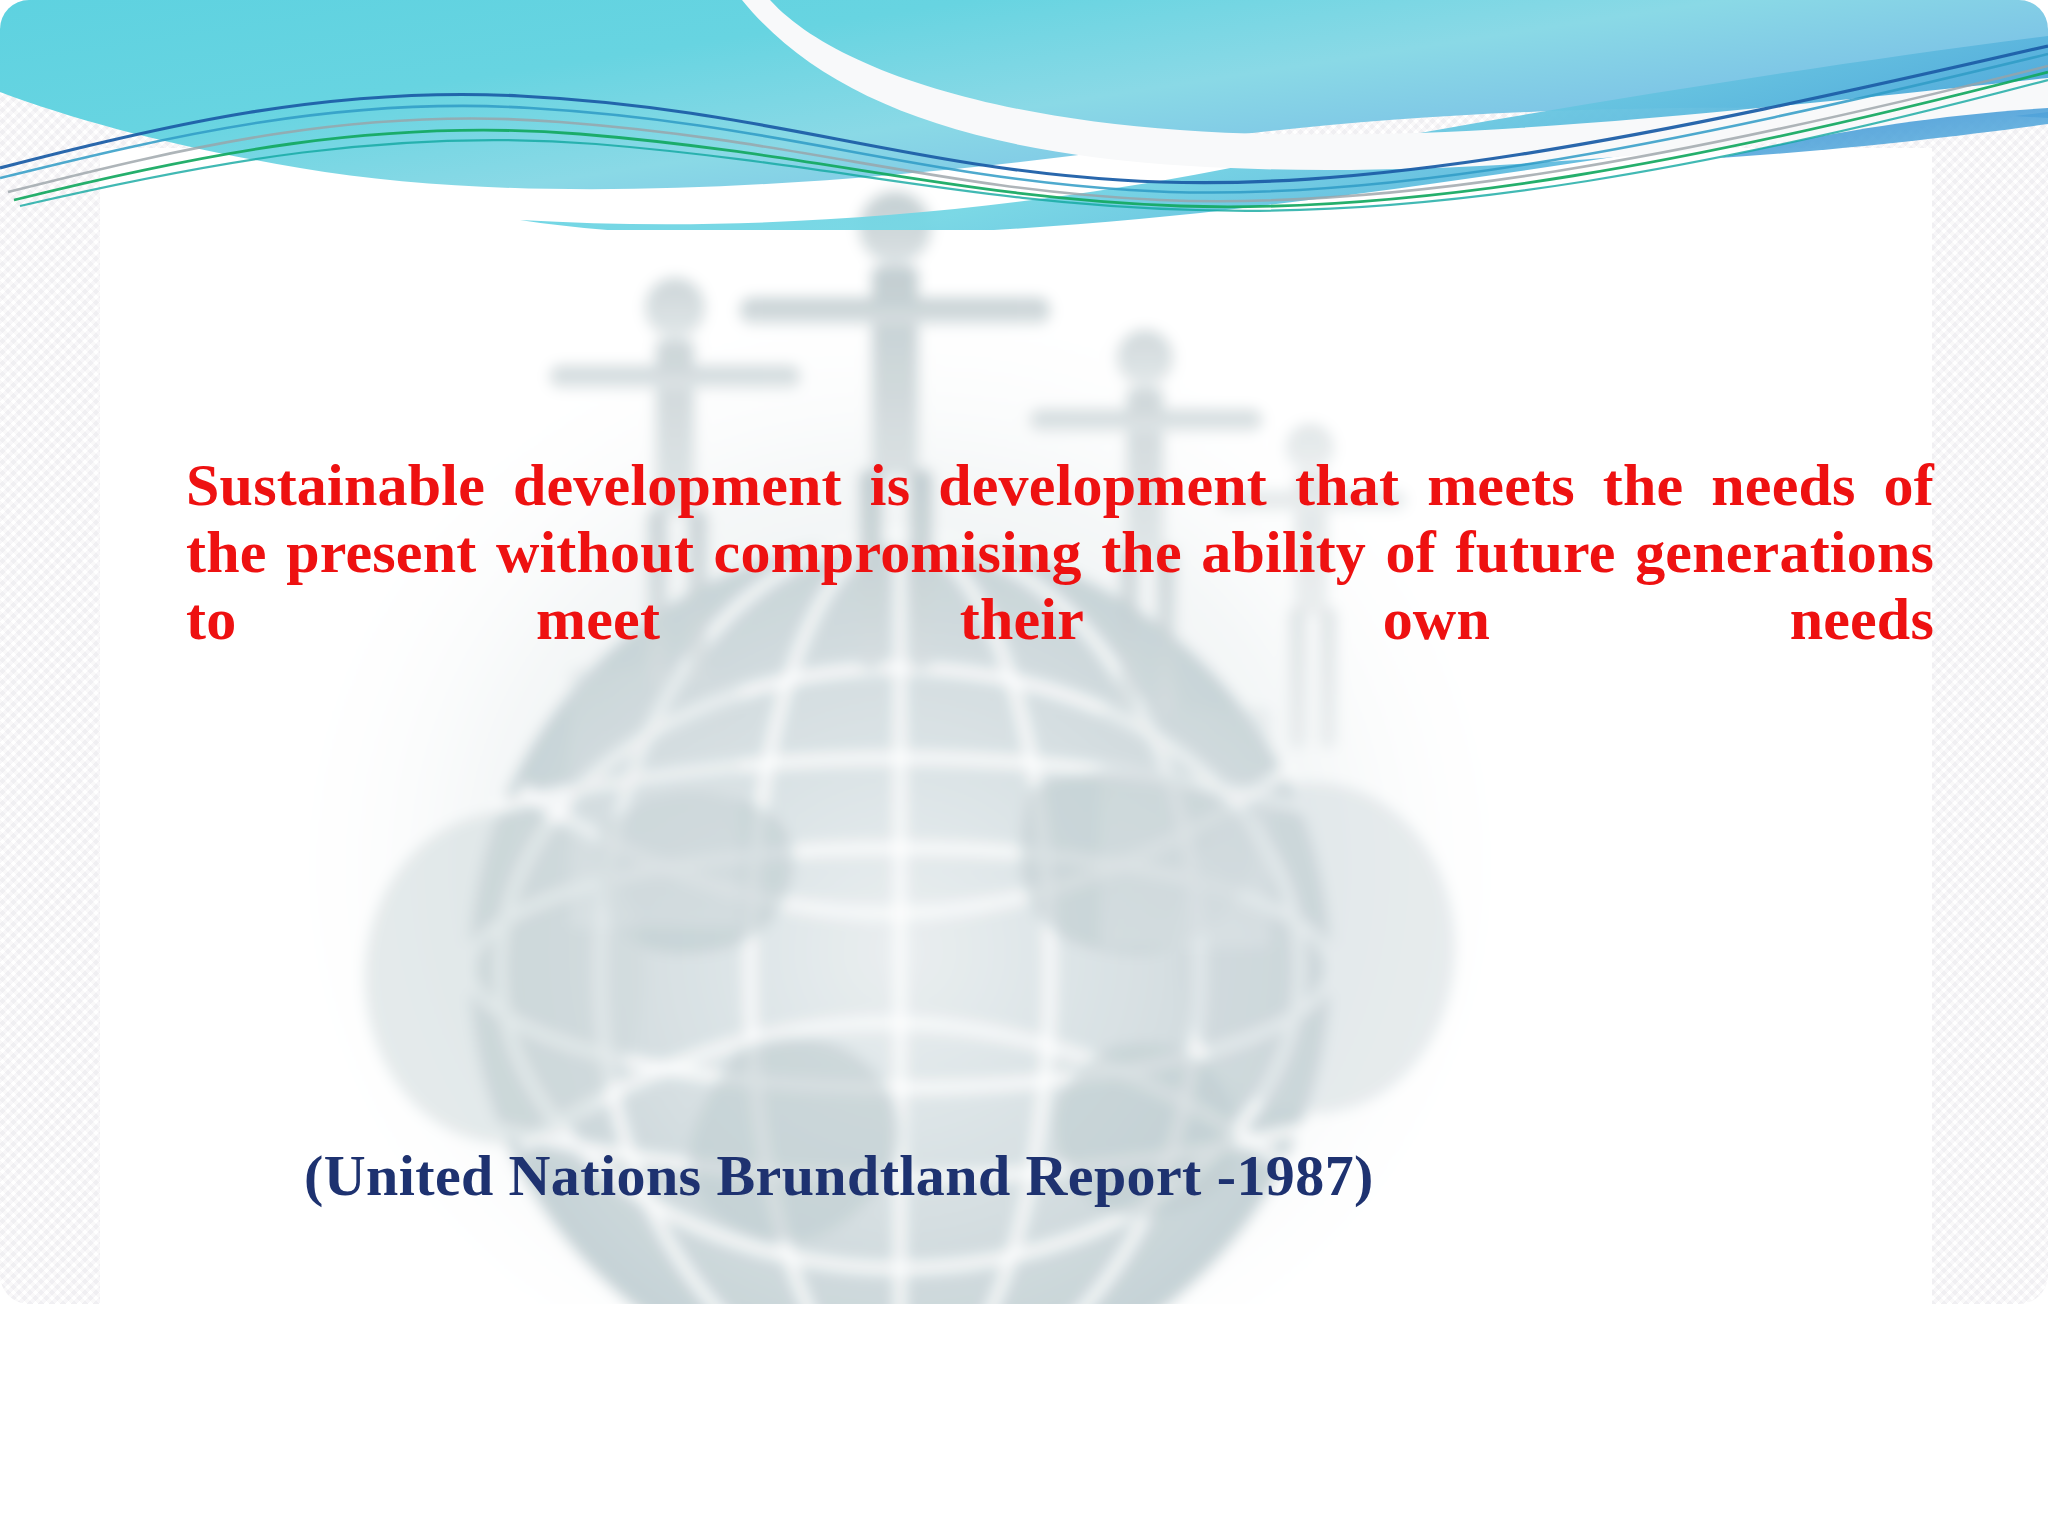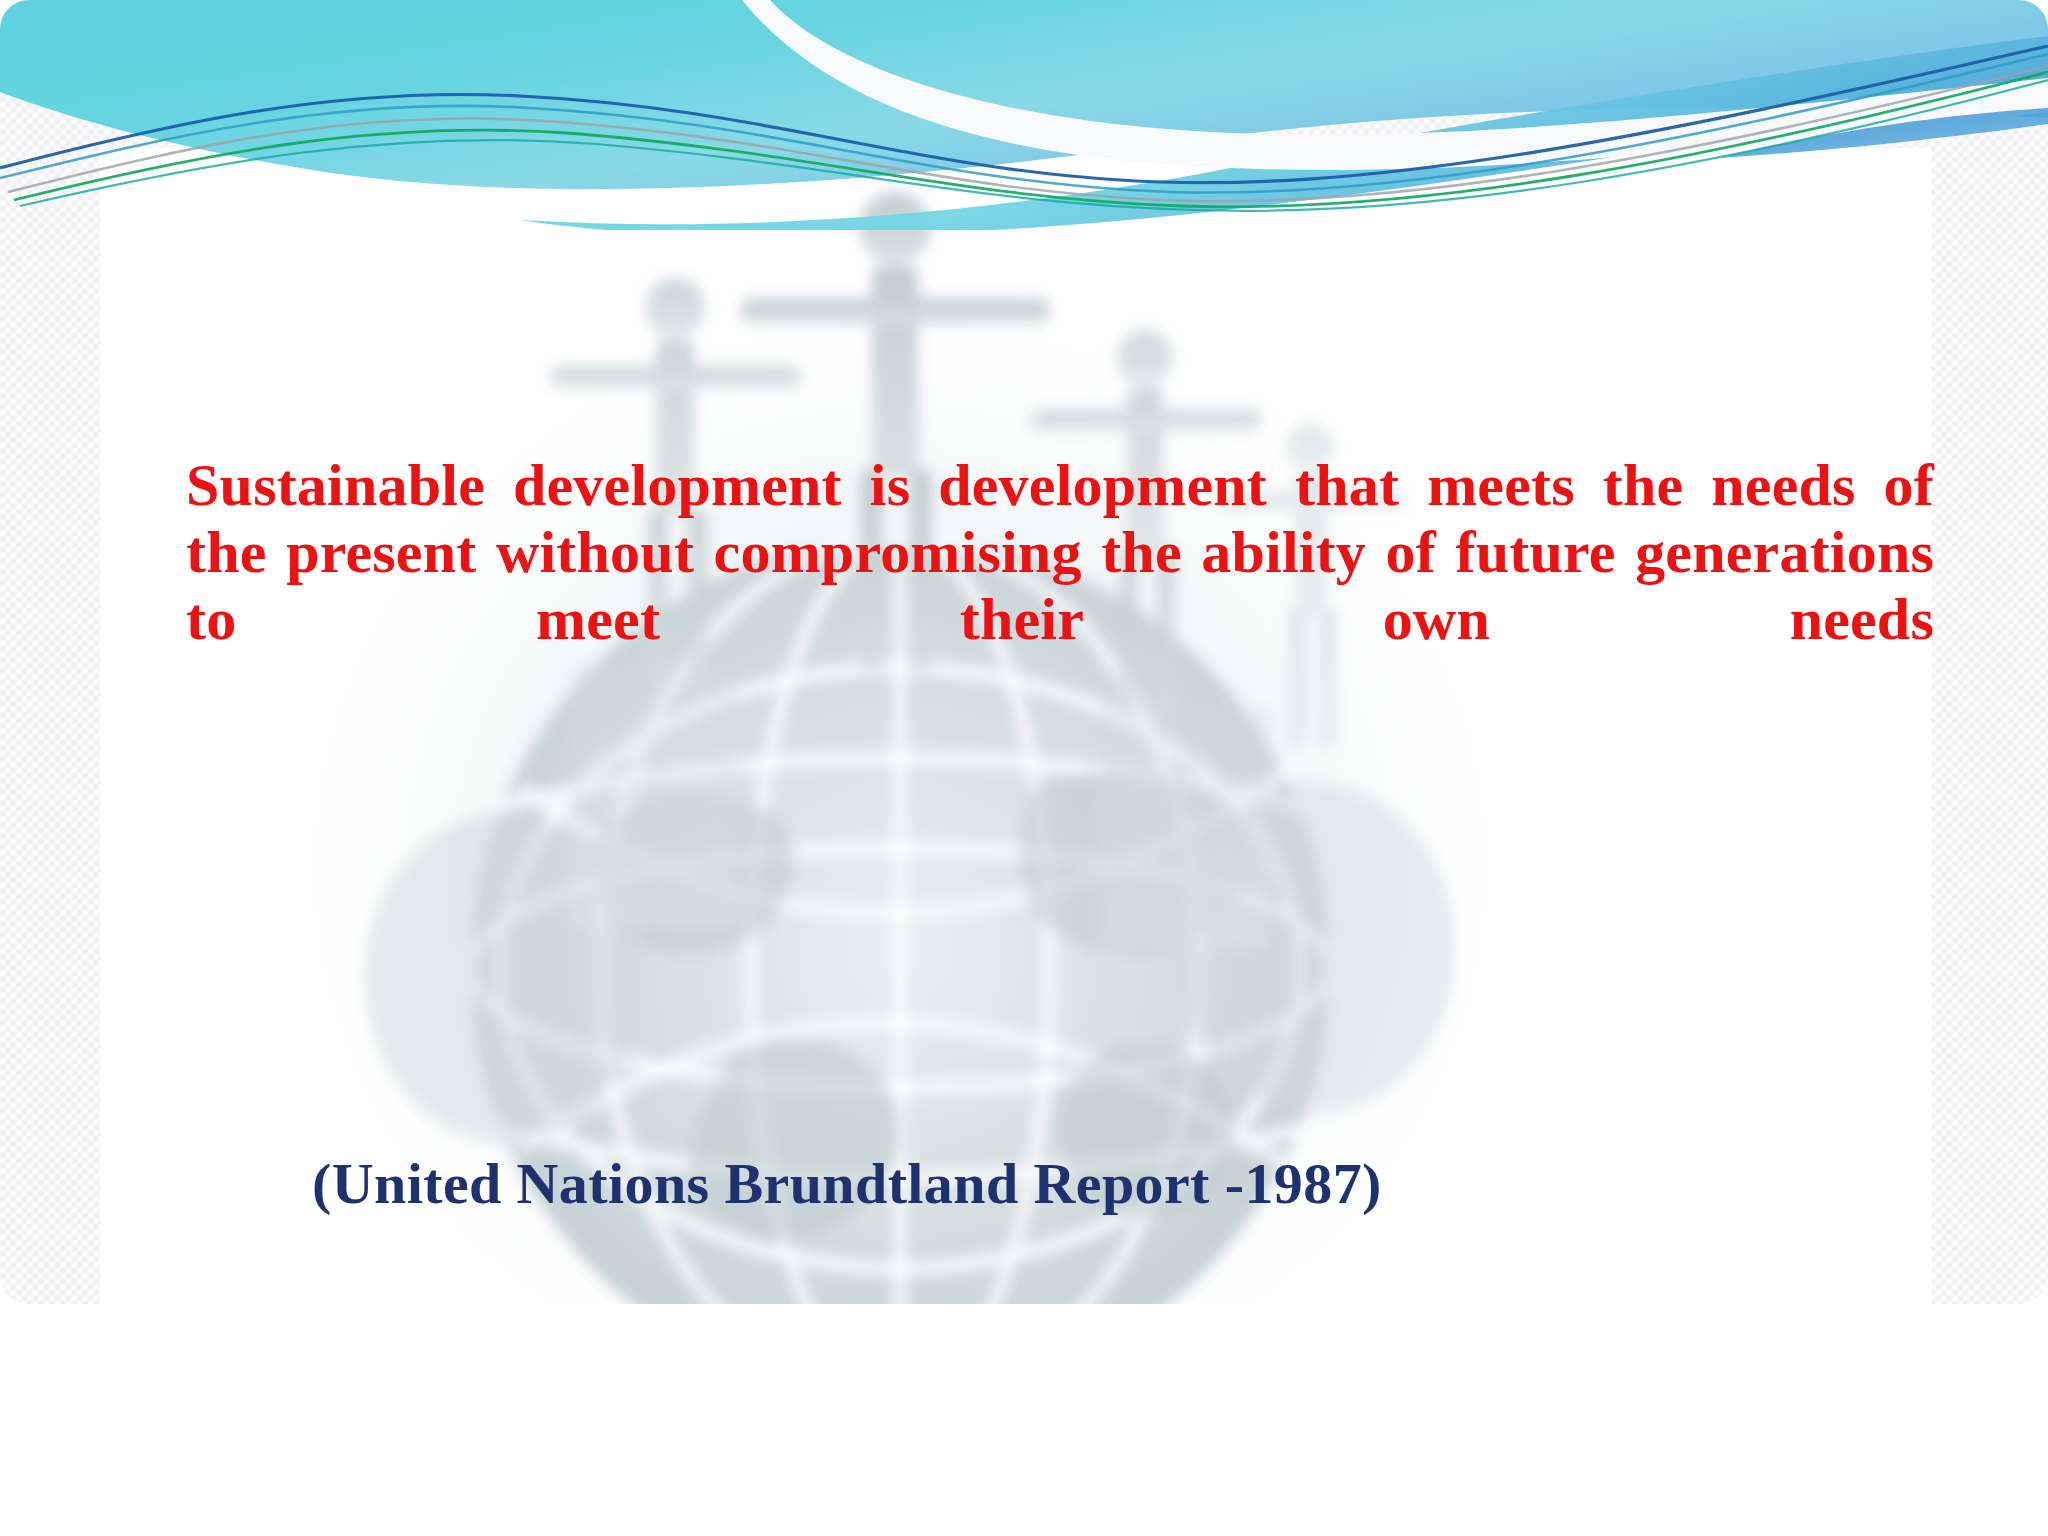--- a/index.html
+++ b/index.html
@@ -96,21 +96,21 @@
     width: 100%;
   }
 
   .attribution-block {
     position: absolute;
     left: 300px;
     top: 1140px;
     z-index: 6;
   }
   .attribution-text {
-    margin: 12px;
+    margin: 4px;
     color: #1e3270;
     font-family: "Liberation Serif", "DejaVu Serif", serif;
     font-weight: bold;
     font-size: 58px;
     line-height: 1.1;
     white-space: nowrap;
     letter-spacing: 0.4px;
     text-align: center;
   }
 </style>

